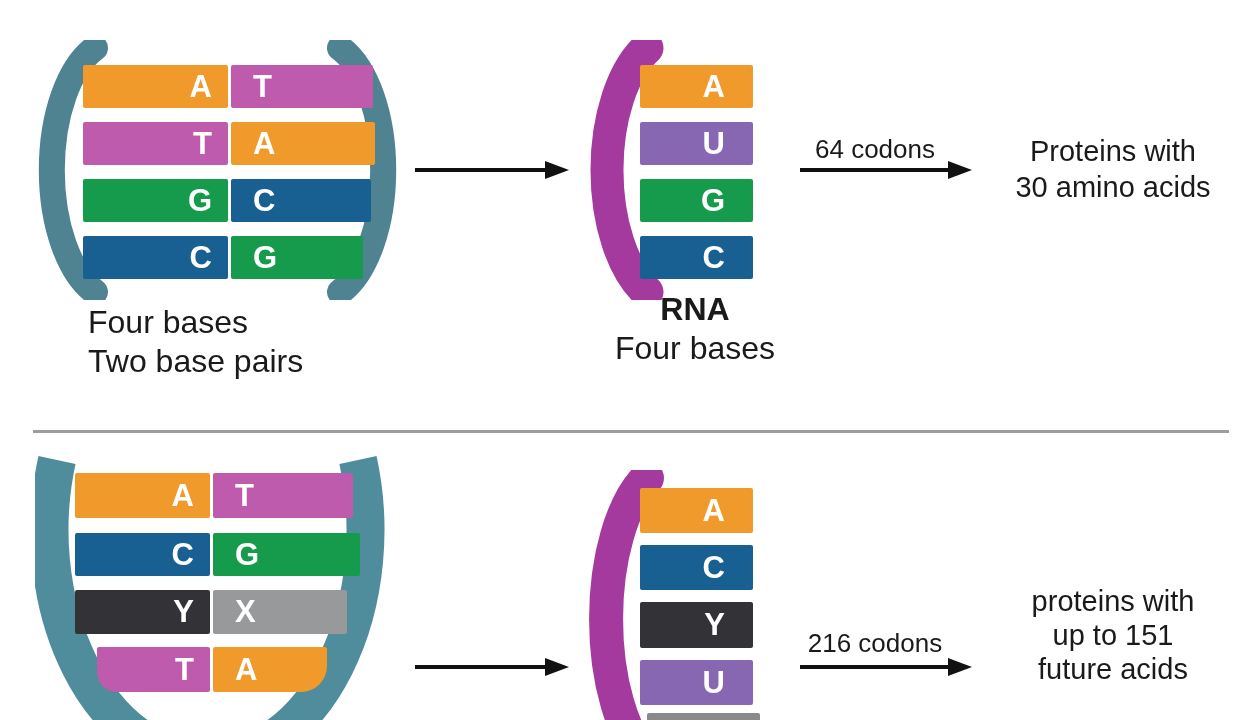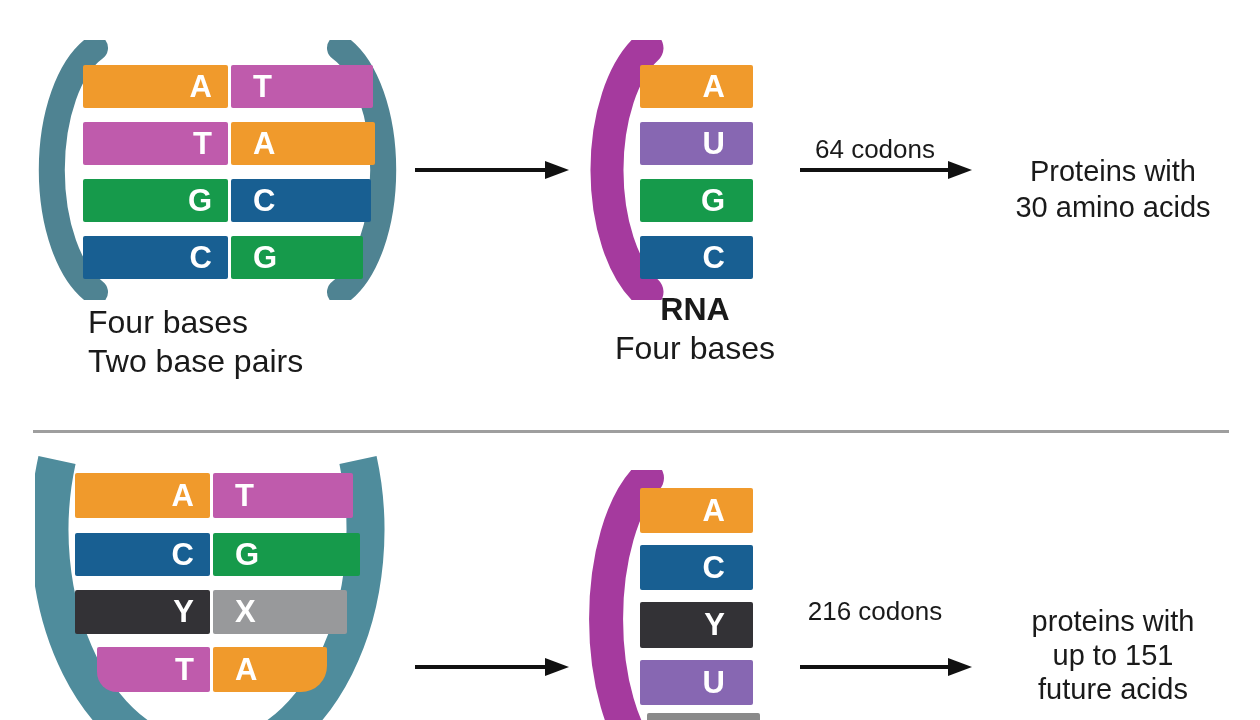--- a/index.html
+++ b/index.html
@@ -8,21 +8,21 @@
   .abs{position:absolute;}
   .mol{position:absolute;}
   .mol svg{position:absolute;left:0;top:0;}
   .bar{position:absolute;display:flex;align-items:center;box-sizing:border-box;
        color:#ffffff;font-weight:bold;font-size:31px;border-radius:2px;}
   .bar.l{justify-content:flex-end;padding-right:16px;}
   .bar.r{justify-content:flex-start;padding-left:22px;}
   .lblblock{position:absolute;font-size:32px;line-height:39px;}
   .lbl-title{font-weight:bold;text-align:center;}
   .codons{position:absolute;font-size:26px;text-align:center;}
-  .result{position:absolute;font-size:29px;text-align:center;margin-top:20px;}
+  .result{position:absolute;font-size:29px;text-align:center;}
   .divider{position:absolute;}
 </style>
 </head>
 <body>
 
 <div class="canvas">
 
   <div class="mol" style="left:35px;top:40px;width:365px;height:260px;">
     <svg width="365" height="260">
       <path d="M 60 8 A 66 130 0 0 0 60 252" fill="none" stroke-width="26" stroke-linecap="round" stroke="#4F8392"></path>
@@ -147,21 +147,21 @@
       </div>
     <div class="bar l" style="top: 132px; left: 55px; width: 113px; height: 46px; padding-right: 28px; background: rgb(51, 50, 54);">
         <span>Y</span>
       </div>
     <div class="bar l" style="top: 190px; left: 55px; width: 113px; height: 45px; padding-right: 28px; background: rgb(135, 103, 178);">
         <span>U</span>
       </div>
     <div class="bar" style="top: 243px; left: 62px; width: 113px; height: 12px; background: rgb(138, 138, 138);"></div>
   </div>
 
-  <div class="codons" style="left:795px;top:596px;width:160px;">216 codons</div>
+  <div class="codons" style="left:795px;top:628px;width:160px;">216 codons</div>
   <svg class="abs" style="left:800px;top:657px;" width="175" height="20">
     <line x1="0" y1="10" x2="148" y2="10" stroke-width="4" stroke="#111111"></line>
     <polygon points="148,1 172,10 148,19" fill="#111111"></polygon>
   </svg>
 
   <div class="result" style="left:988px;top:584px;width:250px;line-height:34px;">
     <div>proteins with</div>
     <div>up to 151</div>
     <div>future acids</div>
   </div>

